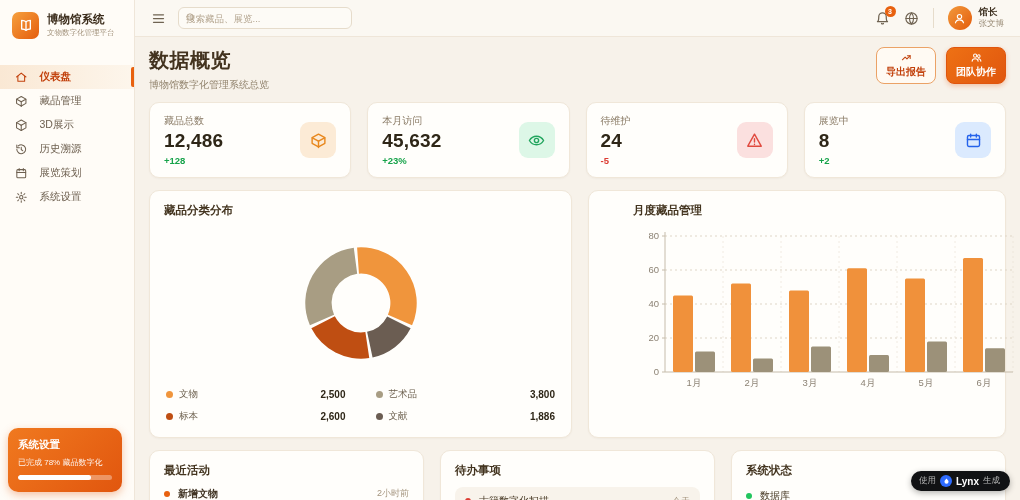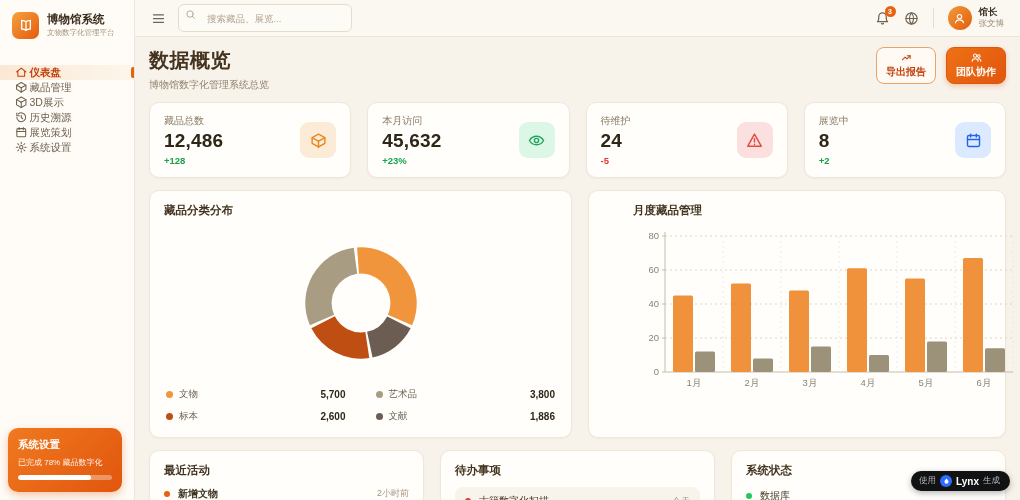--- a/index.html
+++ b/index.html
@@ -8,37 +8,37 @@
   .app { display:flex; width:1020px; height:500px; }
 
   
   .sidebar { width:135px; flex:0 0 135px; background:#FFFCF7; border-right:1px solid #EFE6D9; position:relative; }
   .logo-row { display:flex; align-items:center; gap:8px; padding:12px 10px 10px 12px; }
   .logo-box { width:27px; height:27px; border-radius:7px; background:linear-gradient(135deg,#F6A13F,#E45C0C); display:flex; align-items:center; justify-content:center; color:#fff; flex:0 0 27px; }
   .logo-box svg { width:16px; height:16px; }
   .logo-title { font-size:11.5px; font-weight:bold; color:#3C2D1C; line-height:1.15; }
   .logo-sub { font-size:7.5px; color:#A4947E; margin-top:2px; }
   .nav { margin-top:16px; }
-  .nav-item { position:relative; display:flex; align-items:center; gap:2px; height:15px; padding-left:15px; font-size:10.5px; color:#6E6050; cursor:pointer; }
+  .nav-item { position:relative; display:flex; align-items:center; gap:12px; height:24px; padding-left:15px; font-size:10.5px; color:#6E6050; cursor:pointer; }
   .nav-item svg { width:12.5px; height:12.5px; flex:0 0 12.5px; }
   .nav-item.active { background:linear-gradient(90deg,#FAE8D4,#FDF6EC); color:#C2410C; font-weight:bold; }
   .nav-item.active::after { content:""; position:absolute; right:0; top:2px; bottom:2px; width:3px; background:#E8610F; border-radius:2px 0 0 2px; }
   .progress-card { position:absolute; left:8px; right:12px; bottom:8px; border-radius:10px; background:linear-gradient(135deg,#F0791F,#E1560E); padding:10px 10px 12px; color:#fff; box-shadow:0 3px 8px rgba(224,90,15,.35); }
   .progress-title { font-size:10.5px; font-weight:bold; }
   .progress-sub { font-size:8px; margin-top:5px; color:rgba(255,255,255,.92); }
   .progress-track { margin-top:7px; height:5px; border-radius:3px; background:rgba(255,255,255,.35); overflow:hidden; }
   .progress-fill { height:100%; background:#fff; border-radius:3px; }
 
   
   .main { flex:1; display:flex; flex-direction:column; min-width:0; }
   .topbar { height:37px; flex:0 0 37px; background:#FBF8F2; border-bottom:1px solid #EFE6D9; display:flex; align-items:center; padding:0 16px; gap:12px; }
   .hamburger { color:#6F6352; width:15px; height:15px; cursor:pointer; }
   .search-box { position:relative; width:174px; }
   .search-box svg { position:absolute; left:7px; top:5px; width:11px; height:11px; color:#B3A48E; }
-  .search-input { width:100%; height:28px; border:1px solid #E6DCCB; border-radius:6px; background:#FDFBF6; padding:0 8px 0 28px; font-size:9.5px; color:#5A4C3A; outline:none; font-family:inherit; }
+  .search-input { width:100%; height:22px; border:1px solid #E6DCCB; border-radius:6px; background:#FDFBF6; padding:0 8px 0 7px; font-size:9.5px; color:#5A4C3A; outline:none; font-family:inherit; }
   .search-input::placeholder { color:#B3A48E; }
   .topbar-right { margin-left:auto; display:flex; align-items:center; gap:14px; }
   .icon-btn { position:relative; color:#6F6352; width:15px; height:15px; cursor:pointer; }
   .icon-btn svg { width:15px; height:15px; }
   .badge-dot { position:absolute; top:-5px; right:-6px; min-width:11px; height:11px; border-radius:6px; background:#E8610F; color:#fff; font-size:7px; font-weight:bold; display:flex; align-items:center; justify-content:center; padding:0 2px; }
   .topbar-divider { width:1px; height:20px; background:#E6DCCB; }
   .user-chip { display:flex; align-items:center; gap:7px; cursor:pointer; }
   .avatar { width:24px; height:24px; border-radius:50%; background:linear-gradient(135deg,#F29A3C,#E45C0C); color:#fff; display:flex; align-items:center; justify-content:center; }
   .avatar svg { width:13px; height:13px; }
   .user-role { font-size:9.5px; font-weight:bold; color:#3F3222; line-height:1.2; }
@@ -303,21 +303,21 @@
                 <path d="M71.15 20.13 A55 55 0 0 1 125.38 97.06 L101.56 86.63 A29 29 0 0 0 72.97 46.07 Z" fill="#F0953C"></path>
                 <path d="M123.97 100.04 A55 55 0 0 1 86.41 128.80 L81.02 103.37 A29 29 0 0 0 100.82 88.20 Z" fill="#6B5D52"></path>
                 <path d="M83.16 129.39 A55 55 0 0 1 26.00 99.98 L49.16 88.17 A29 29 0 0 0 79.31 103.68 Z" fill="#BF4E12"></path>
                 <path d="M24.59 97.00 A55 55 0 0 1 67.87 20.46 L71.24 46.24 A29 29 0 0 0 48.42 86.60 Z" fill="#A89D83"></path>
               </svg>
             </div>
           <div class="legend-grid">
               <div class="legend-item">
                 <span class="legend-dot" style="background:#F0953C"></span>
                 <span>文物</span>
-                <span class="legend-val">5,700</span>
+                <span class="legend-val">2,500</span>
               </div>
               <div class="legend-item">
                 <span class="legend-dot" style="background:#A89D83"></span>
                 <span>艺术品</span>
                 <span class="legend-val">3,800</span>
               </div>
               <div class="legend-item">
                 <span class="legend-dot" style="background:#BF4E12"></span>
                 <span>标本</span>
                 <span class="legend-val">2,600</span>

